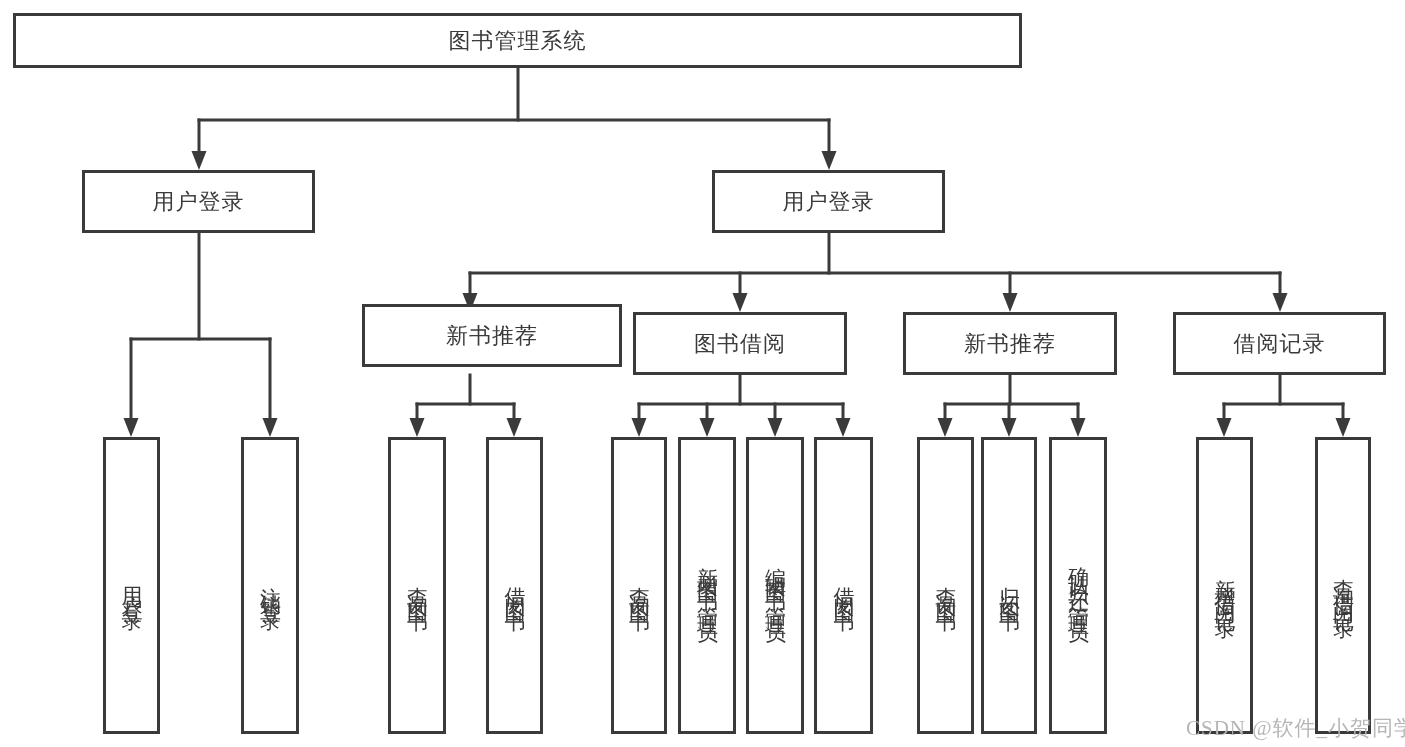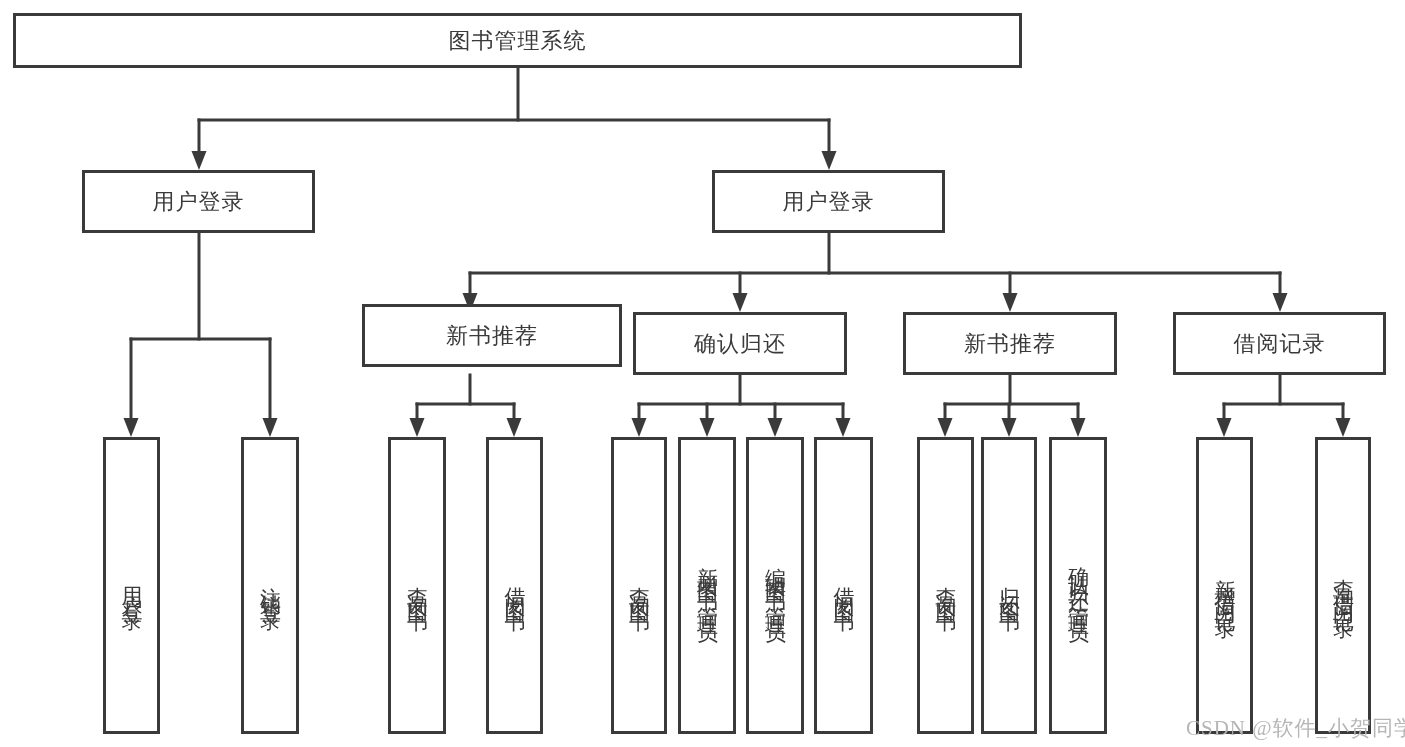--- a/index.html
+++ b/index.html
@@ -113,21 +113,21 @@
     <span>用户登录</span>
   </div>
   <div class="node" style="left:712px;top:170px;width:233px;height:63px">
     <span>用户登录</span>
   </div>
 
   <div class="node" style="left:362px;top:304px;width:260px;height:63px">
     <span>新书推荐</span>
   </div>
   <div class="node" style="left:633px;top:312px;width:214px;height:63px">
-    <span>确认归还</span>
+    <span>图书借阅</span>
   </div>
   <div class="node" style="left:903px;top:312px;width:214px;height:63px">
     <span>新书推荐</span>
   </div>
   <div class="node" style="left:1173px;top:312px;width:213px;height:63px">
     <span>借阅记录</span>
   </div>
 
   <div class="node vnode" style="left:103px;top:437px;width:57px;height:297px">
     <span>用户登录</span>

